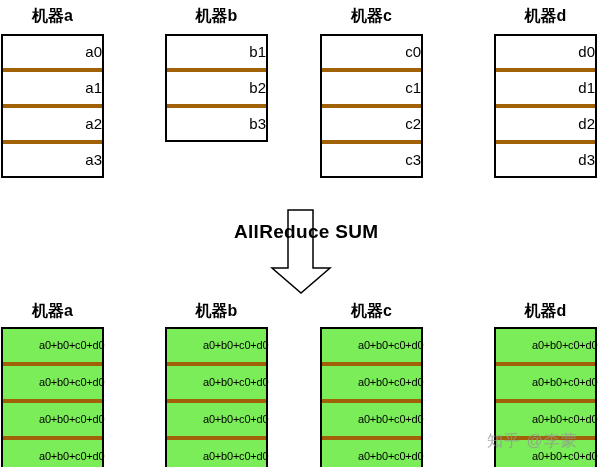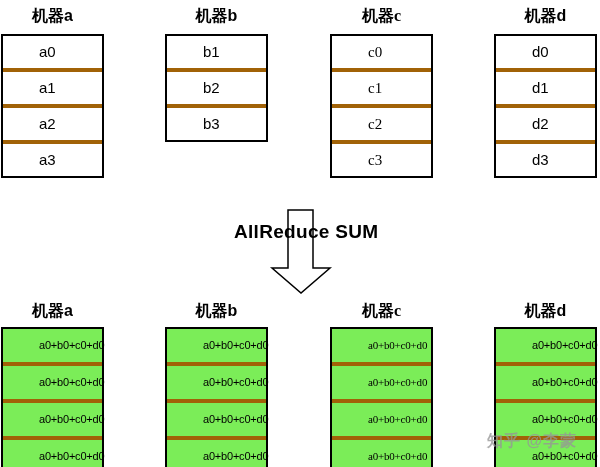--- a/index.html
+++ b/index.html
@@ -6,45 +6,45 @@
   .canvas{
     position:relative;width:600px;height:467px;background:#fff;overflow:hidden;
     font-family:"Liberation Sans","DejaVu Sans",sans-serif;color:#000;
   }
   .title{
     position:absolute;width:103px;text-align:center;
     font-size:16px;font-weight:700;line-height:20px;white-space:nowrap;
   }
   .t-top{top:6px;}
   .t-bottom{top:301px;}
-  .c0{left:1px;} .c1{left:165px;} .c2{left:330px;font-family:Liberation Serif, serif;} .c3{left:494px;}
+  .c0{left:1px;} .c1{left:165px;} .c2{left:320px;} .c3{left:494px;}
   .box{
     position:absolute;width:103px;box-sizing:border-box;
     border:2px solid #000;background:#fff;
   }
   .top-box{top:34px;}
   .bottom-box{top:327px;border-bottom:none;}
   .cell{
-    height:32px;line-height:32px;text-align:left;
+    height:32px;line-height:32px;text-align:right;
     font-size:15px;background:#fff;padding-left:36px;
   }
   .cell + .cell{border-top:4px solid #a16207;}
   .bottom-box .cell{
     height:33px;line-height:33px;font-size:11px;
     background:var(--result-fill,#7BED58);
     letter-spacing:-0.2px;
   }
   .arrow-wrap{position:absolute;left:264px;top:204px;width:76px;height:96px;}
   .op-label{
     position:absolute;left:234px;top:221px;
     font-size:19px;font-weight:600;letter-spacing:0.3px;white-space:nowrap;text-align:right;
   }
   .watermark{
     position:absolute;left:487px;top:431px;
-    font-size:16px;font-weight:700;letter-spacing:1px;
+    font-size:16px;font-weight:400;letter-spacing:1px;
     color:rgba(150,150,150,0.78);white-space:nowrap;text-align:center;
   }
 </style>
 </head>
 <body>
 
 <div class="canvas">
 
   <div class="title t-top c0">机器a</div>
   <div class="title t-top c1">机器b</div>

